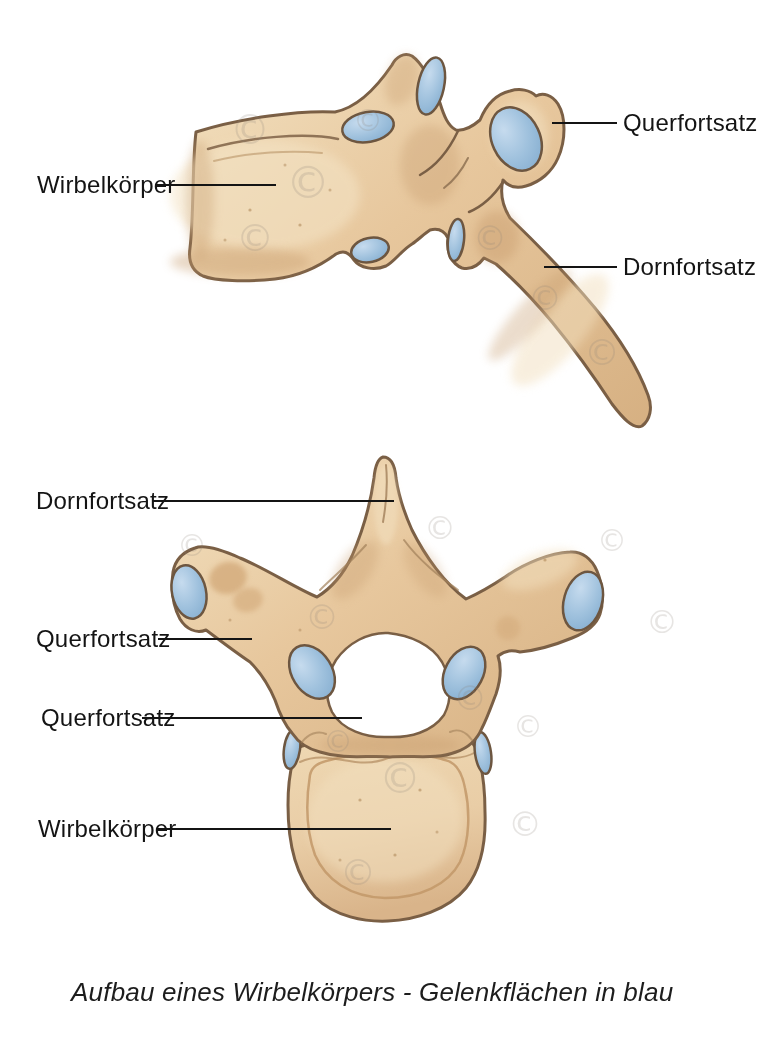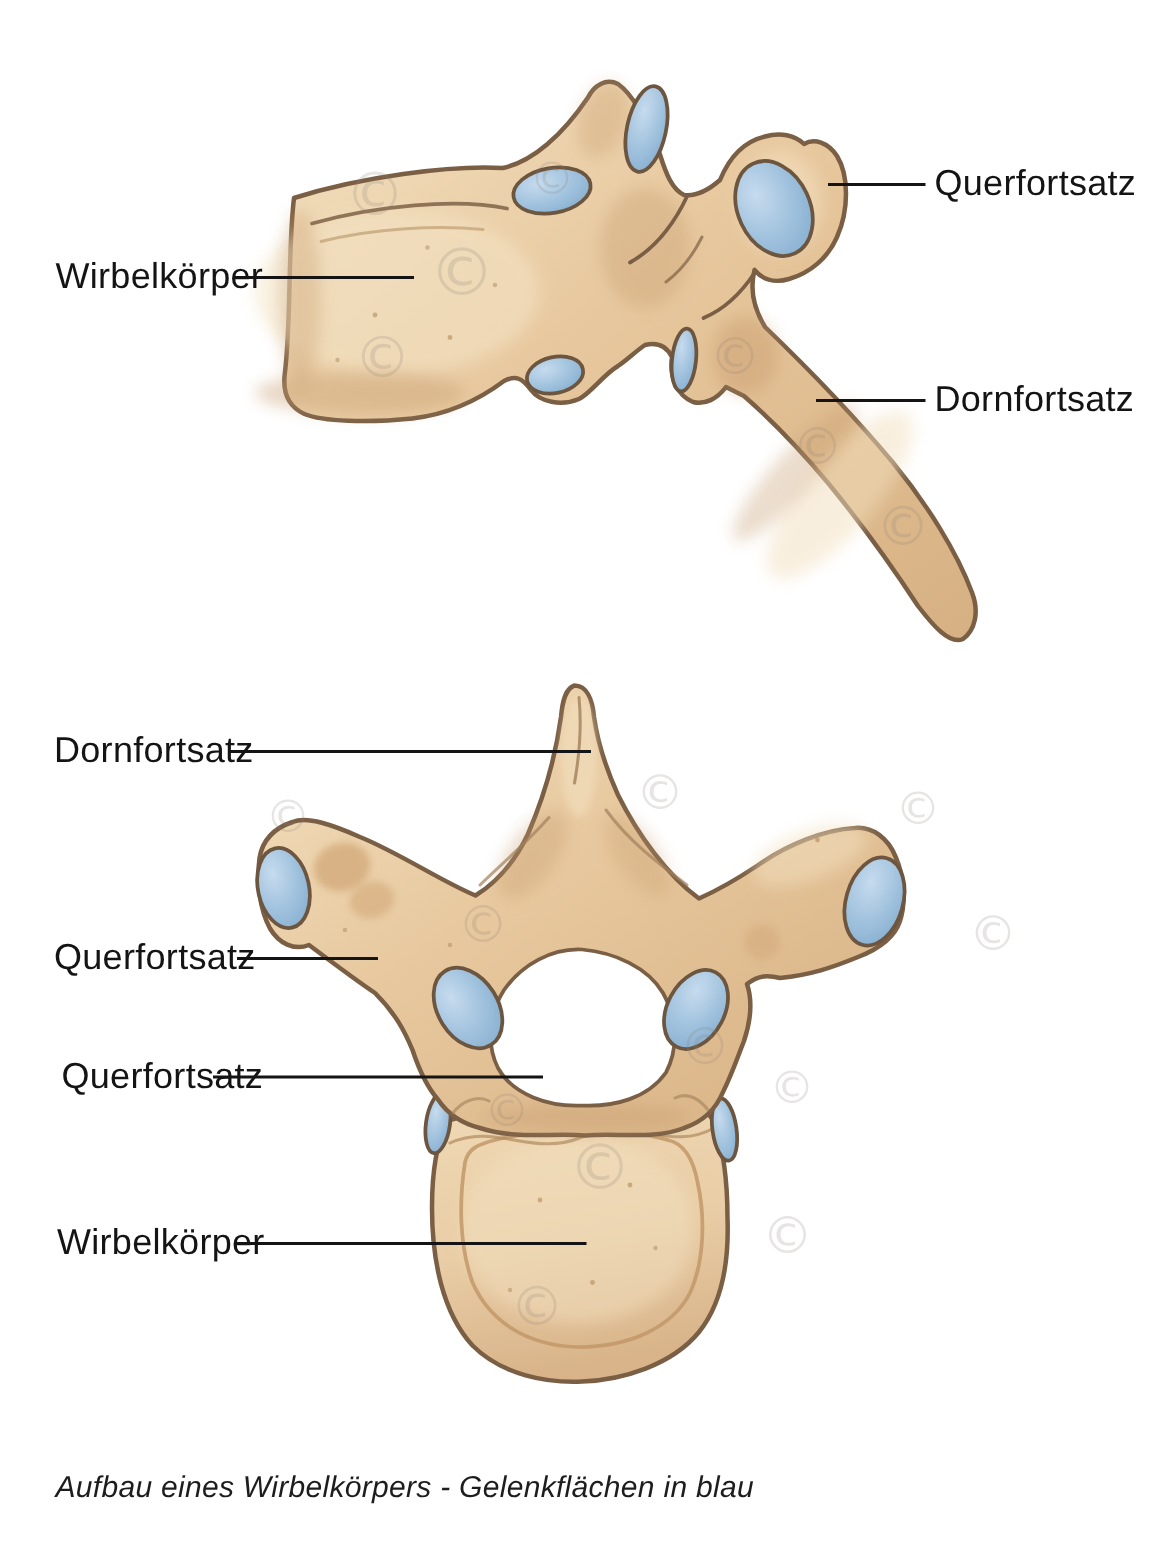--- a/index.html
+++ b/index.html
@@ -6,22 +6,22 @@
   .stage{
     position:relative;width:768px;height:1037px;background:#ffffff;overflow:hidden;
     font-family:"Liberation Sans","DejaVu Sans",sans-serif;
   }
   .stage svg{position:absolute;left:0;top:0;}
   .label{
     position:absolute;font-size:24px;line-height:20px;color:#141414;
     white-space:nowrap;letter-spacing:0.2px;
   }
   .caption{
-    position:absolute;font-size:20px;line-height:21px;color:#1d1d1d;
-    font-style:italic;white-space:nowrap;letter-spacing:0.2px;
+    position:absolute;font-size:26px;line-height:21px;color:#1d1d1d;
+    font-style:italic;white-space:nowrap;letter-spacing:0.2px;margin-left:34px;
   }
   .wm{
     position:absolute;color:#8a8178;opacity:0.20;user-select:none;
     transform:translate(-50%,-50%);font-family:"DejaVu Sans",sans-serif;font-weight:400;
   }
 </style>
 </head>
 <body>
 
 <div class="stage">

